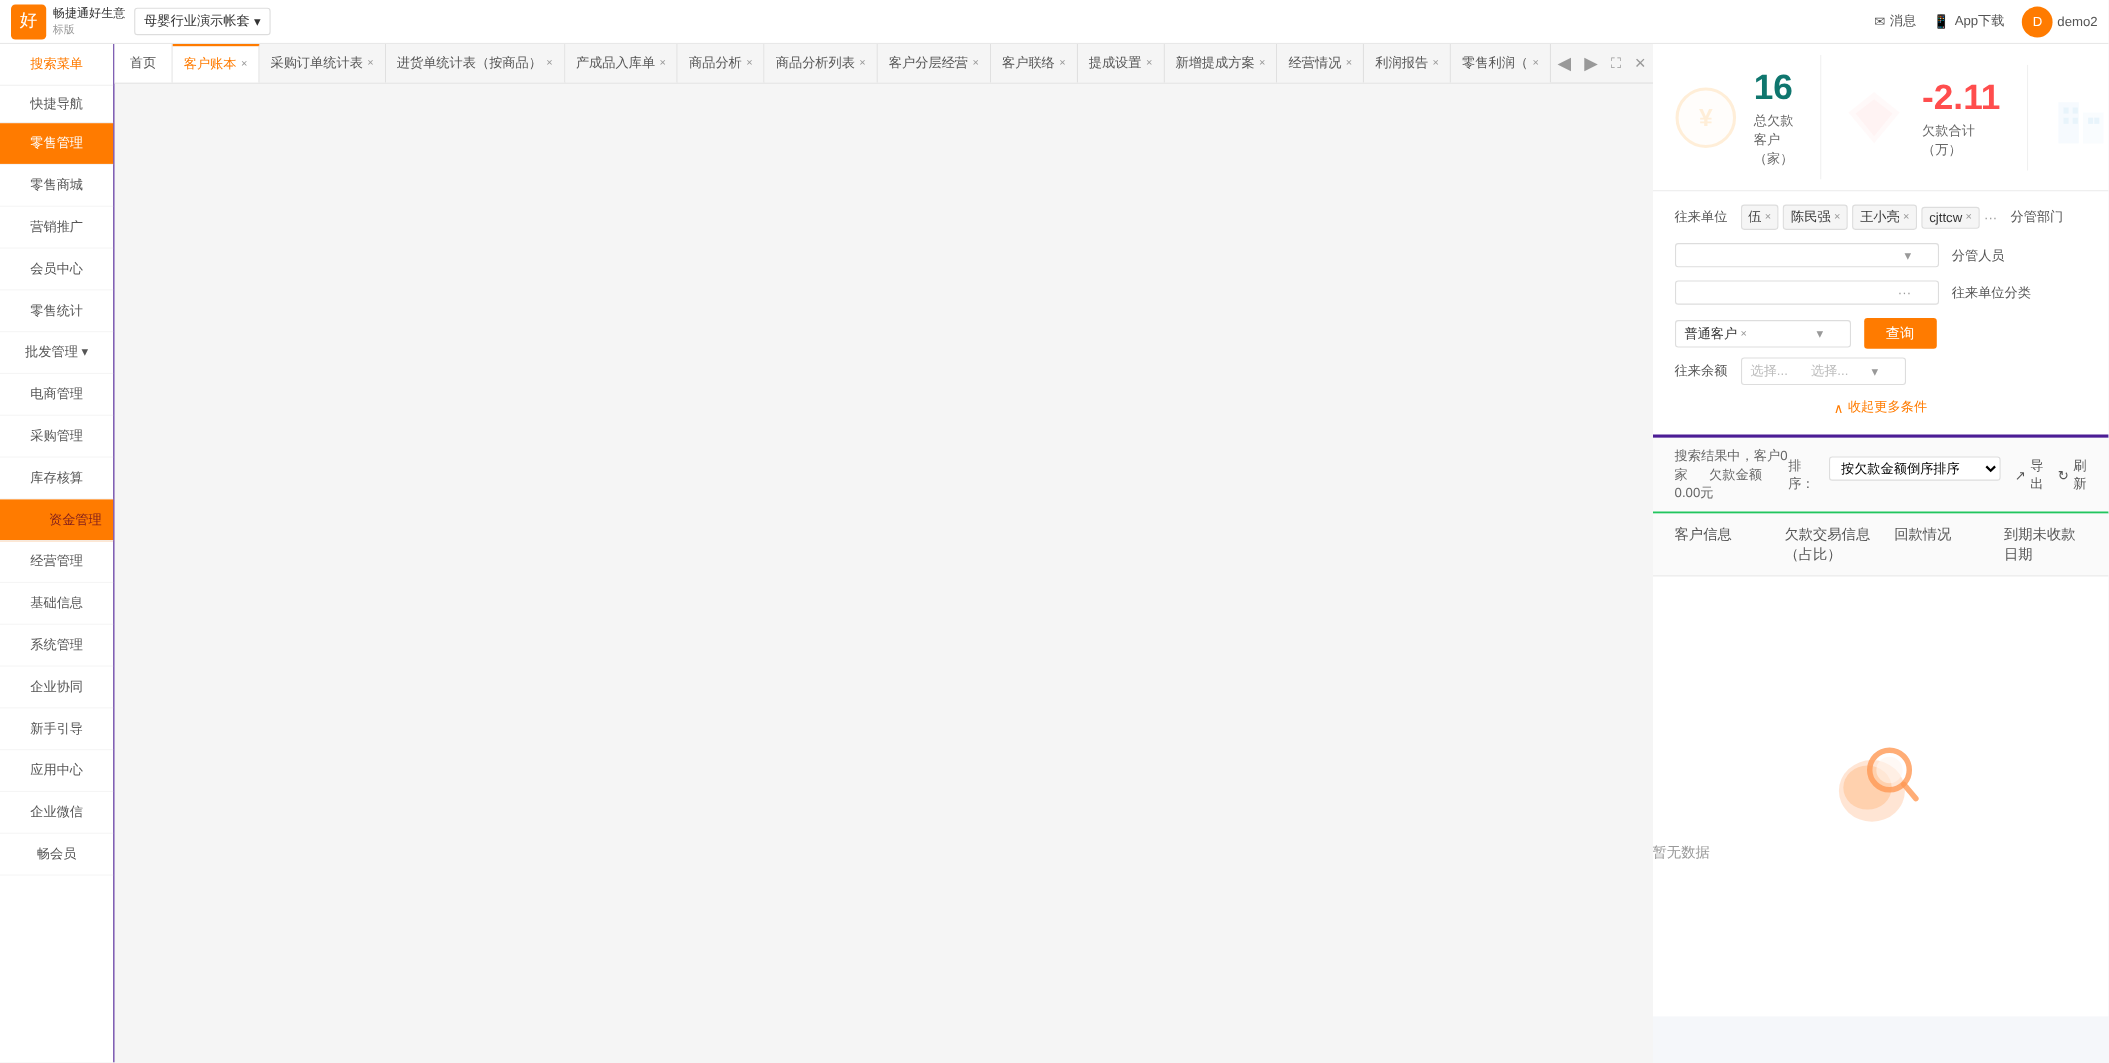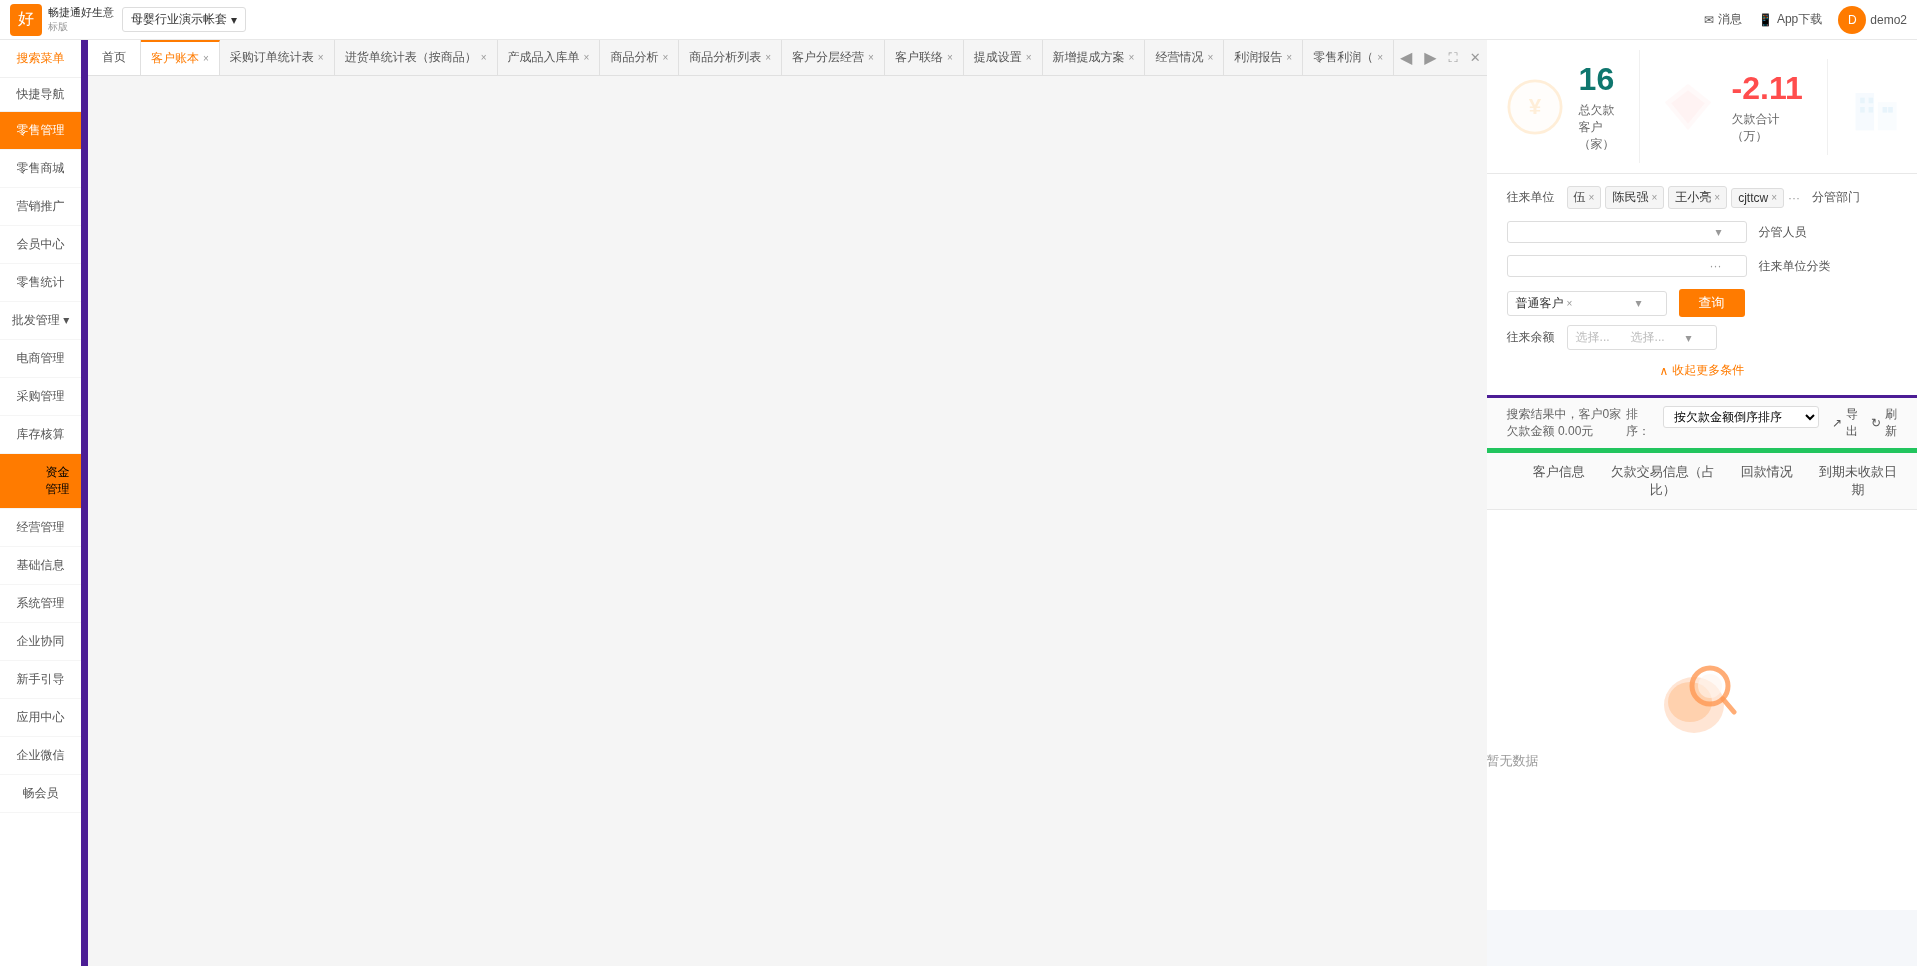--- a/index.html
+++ b/index.html
@@ -22,21 +22,21 @@
     .logo-sub { color: #999; font-size: 10px; }
     .store-selector { border: 1px solid #ddd; border-radius: 3px; padding: 3px 8px; font-size: 12px; color: #333; background: #fff; cursor: pointer; display: flex; align-items: center; gap: 4px; }
     .topbar-right { display: flex; align-items: center; gap: 16px; font-size: 12px; color: #555; }
     .topbar-right-item { display: flex; align-items: center; gap: 4px; cursor: pointer; }
     .avatar { width: 28px; height: 28px; border-radius: 50%; background: #ff7b00; display: flex; align-items: center; justify-content: center; color: white; font-size: 12px; }
 
     
     .main-layout { display: flex; height: calc(966px - 40px); }
 
     
-    .sidebar { width: 88px; background: #fff; border-right: 7px solid #4c1d95; display: flex; flex-direction: column; overflow-y: auto; }
+    .sidebar { width: 104px; background: #fff; border-right: 1px solid #4c1d95; display: flex; flex-direction: column; overflow-y: auto; }
     .sidebar-search { padding: 10px 6px; border-bottom: 1px solid #f0f0f0; text-align: center; font-size: 12px; color: #ff7b00; cursor: pointer; }
     .sidebar-nav { padding: 8px 6px; border-bottom: 1px solid #f0f0f0; text-align: center; font-size: 12px; color: #555; cursor: pointer; }
     .sidebar-item { padding: 10px 6px; text-align: center; font-size: 12px; color: #555; cursor: pointer; border-bottom: 1px solid #f5f5f5; }
     .sidebar-item.active { background: #ff7b00; color: #fff; }
 
     
     .content-area { flex: 1; display: flex; flex-direction: row; overflow: hidden; }
 
     
     .tab-bar { height: 36px; background: #f5f5f5; display: flex; align-items: center; border-bottom: 1px solid #e0e0e0; overflow: hidden; }
@@ -70,28 +70,28 @@
     .filter-tags { display: flex; align-items: center; gap: 4px; flex-wrap: wrap; }
     .filter-tag { background: #f5f5f5; border: 1px solid #ddd; border-radius: 3px; padding: 2px 6px; font-size: 12px; color: #333; display: flex; align-items: center; gap: 3px; }
     .filter-tag .tag-close { color: #999; cursor: pointer; font-size: 10px; }
     .filter-tag-more { color: #999; cursor: pointer; font-size: 12px; }
     .filter-select { border: 1px solid #ddd; border-radius: 3px; padding: 3px 24px 3px 8px; font-size: 12px; color: #333; background: #fff; cursor: pointer; position: relative; min-width: 120px; display: flex; align-items: center; justify-content: space-between; }
     .filter-select-wide { min-width: 240px; }
     .filter-collapse { display: flex; align-items: center; justify-content: center; padding: 4px; font-size: 12px; color: #ff7b00; cursor: pointer; gap: 4px; }
     .query-btn { background: #ff7b00; color: #fff; border: none; border-radius: 3px; padding: 5px 20px; font-size: 13px; cursor: pointer; }
 
     
-    .result-bar { display: flex; align-items: center; justify-content: space-between; padding: 8px 20px; background: #fafafa; border-bottom: 5px solid #22c55e; font-size: 12px; color: #666; }
+    .result-bar { display: flex; align-items: center; justify-content: space-between; padding: 8px 20px; background: #fafafa; border-bottom: 2px solid #22c55e; font-size: 12px; color: #666; }
     .result-actions { display: flex; align-items: flex-start; gap: 13px; }
     .result-action { display: flex; align-items: center; gap: 4px; cursor: pointer; color: #555; }
     .sort-select { border: 1px solid #ddd; border-radius: 3px; padding: 2px 20px 2px 6px; font-size: 12px; background: #fff; cursor: pointer; }
 
     
     .data-table { width: 100%; background: #fff; }
-    .table-header { display: grid; grid-template-columns: 2fr 2fr 2fr 1.5fr; padding: 10px 20px; background: #fafafa; border-bottom: 1px solid #e8e8e8; font-size: 13px; color: #555; font-weight: 500; text-align: center; }
+    .table-header { display: grid; grid-template-columns: 2fr 2fr 2fr 1.5fr; padding: 10px 20px; background: #fafafa; border-bottom: 1px solid #e8e8e8; font-size: 13px; color: #555; font-weight: 500; }
     .table-body { min-height: 400px; display: flex; justify-content: center; flex-direction: column; padding: 60px 0; }
     .empty-text { color: #999; font-size: 13px; }
 
     
     .empty-illustration { position: relative; width: 100px; height: 90px; margin: 0 auto 12px; }
   </style>
 </head>
 <body>
 
 <div class="topbar">
@@ -131,21 +131,21 @@
     <div class="sidebar-nav">快捷导航</div>
     <div class="sidebar-item active">零售管理</div>
     <div class="sidebar-item">零售商城</div>
     <div class="sidebar-item">营销推广</div>
     <div class="sidebar-item">会员中心</div>
     <div class="sidebar-item">零售统计</div>
     <div class="sidebar-item">批发管理 ▾</div>
     <div class="sidebar-item">电商管理</div>
     <div class="sidebar-item">采购管理</div>
     <div class="sidebar-item">库存核算</div>
-    <div class="sidebar-item active" style="background:#ff7b00;color:#000000;padding-left:40px;">资金管理</div>
+    <div class="sidebar-item active" style="background:#ff7b00;color:#7f1d1d;padding-left:40px;">资金管理</div>
     <div class="sidebar-item">经营管理</div>
     <div class="sidebar-item">基础信息</div>
     <div class="sidebar-item">系统管理</div>
     <div class="sidebar-item">企业协同</div>
     <div class="sidebar-item">新手引导</div>
     <div class="sidebar-item">应用中心</div>
     <div class="sidebar-item">企业微信</div>
     <div class="sidebar-item">畅会员</div>
   </div>
 

